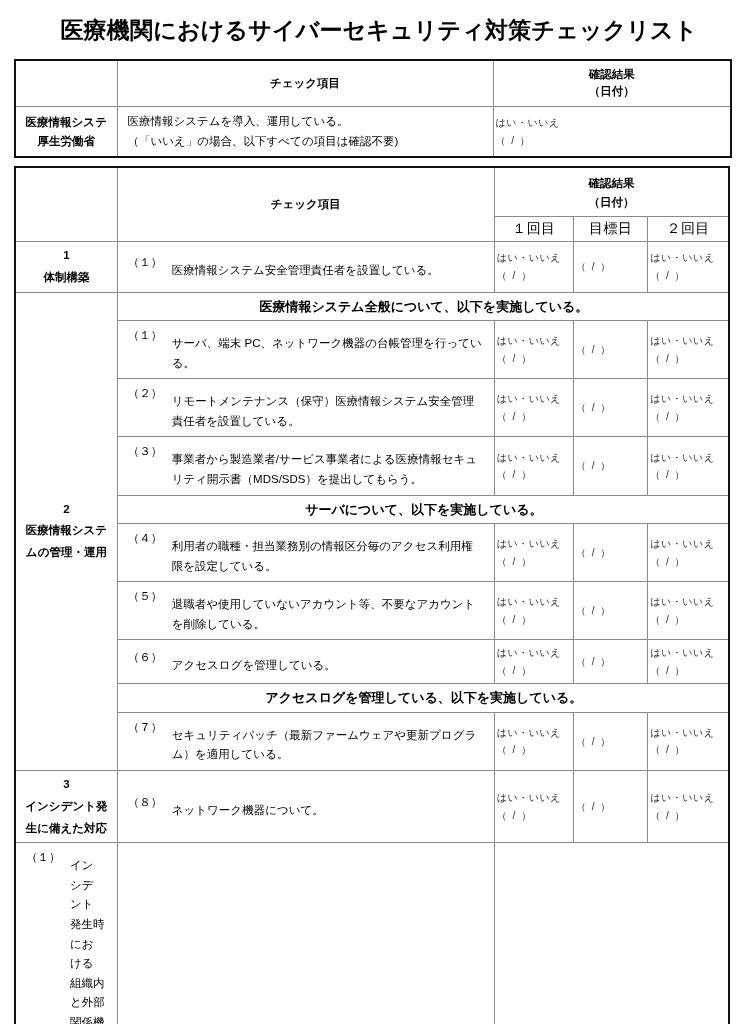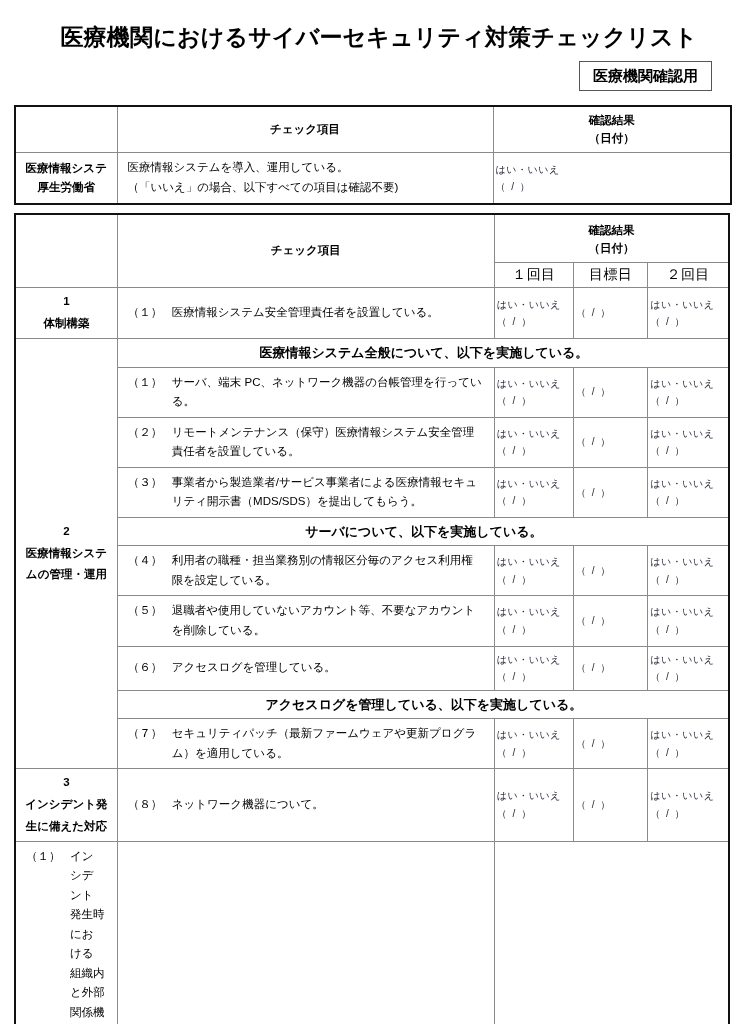--- a/index.html
+++ b/index.html
@@ -14,21 +14,21 @@
     color: #000000;
     position: relative;
     overflow: hidden;
   }
 
   .page {
     position: relative;
     width: 744px;
     height: 872px;
     box-sizing: border-box;
-    padding: 12px 14px;
+    padding: 5px 14px;
     border-radius: 7px;
   }
 
   
   .title-row {
     padding-top: 12px;
     text-align: center;
   }
   .doc-title {
     font-size: 23px;
@@ -158,20 +158,21 @@
   .num {
     display: inline-block;
     width: 44px;
     vertical-align: top;
     font-size: 11.5px;
   }
   .txt {
     display: inline-block;
     width: calc(100% - 48px);
     vertical-align: top;
+    margin-top: 8px;
   }
   .cat2-cell {
     text-align: center;
     font-size: 11.5px;
     font-weight: bold;
     line-height: 1.9;
     padding: 3px 1px;
   }
   .blank-cell {
     border: none;
@@ -180,23 +181,20 @@
 </style>
 </head>
 <body>
 
 <div class="page">
 
   <div class="title-row">
     <h1 class="doc-title">医療機関におけるサイバーセキュリティ対策チェックリスト</h1>
   </div>
 
-  <div class="badge-row">
-    <div class="badge">医療機関確認用</div>
-  </div>
 
   <div class="table1-wrap">
     <table id="table1" class="outer-frame">
       <colgroup>
         <col style="width:102px">
         <col style="width:376px">
         <col style="width:238px">
       </colgroup>
       <tbody>
         <tr>

